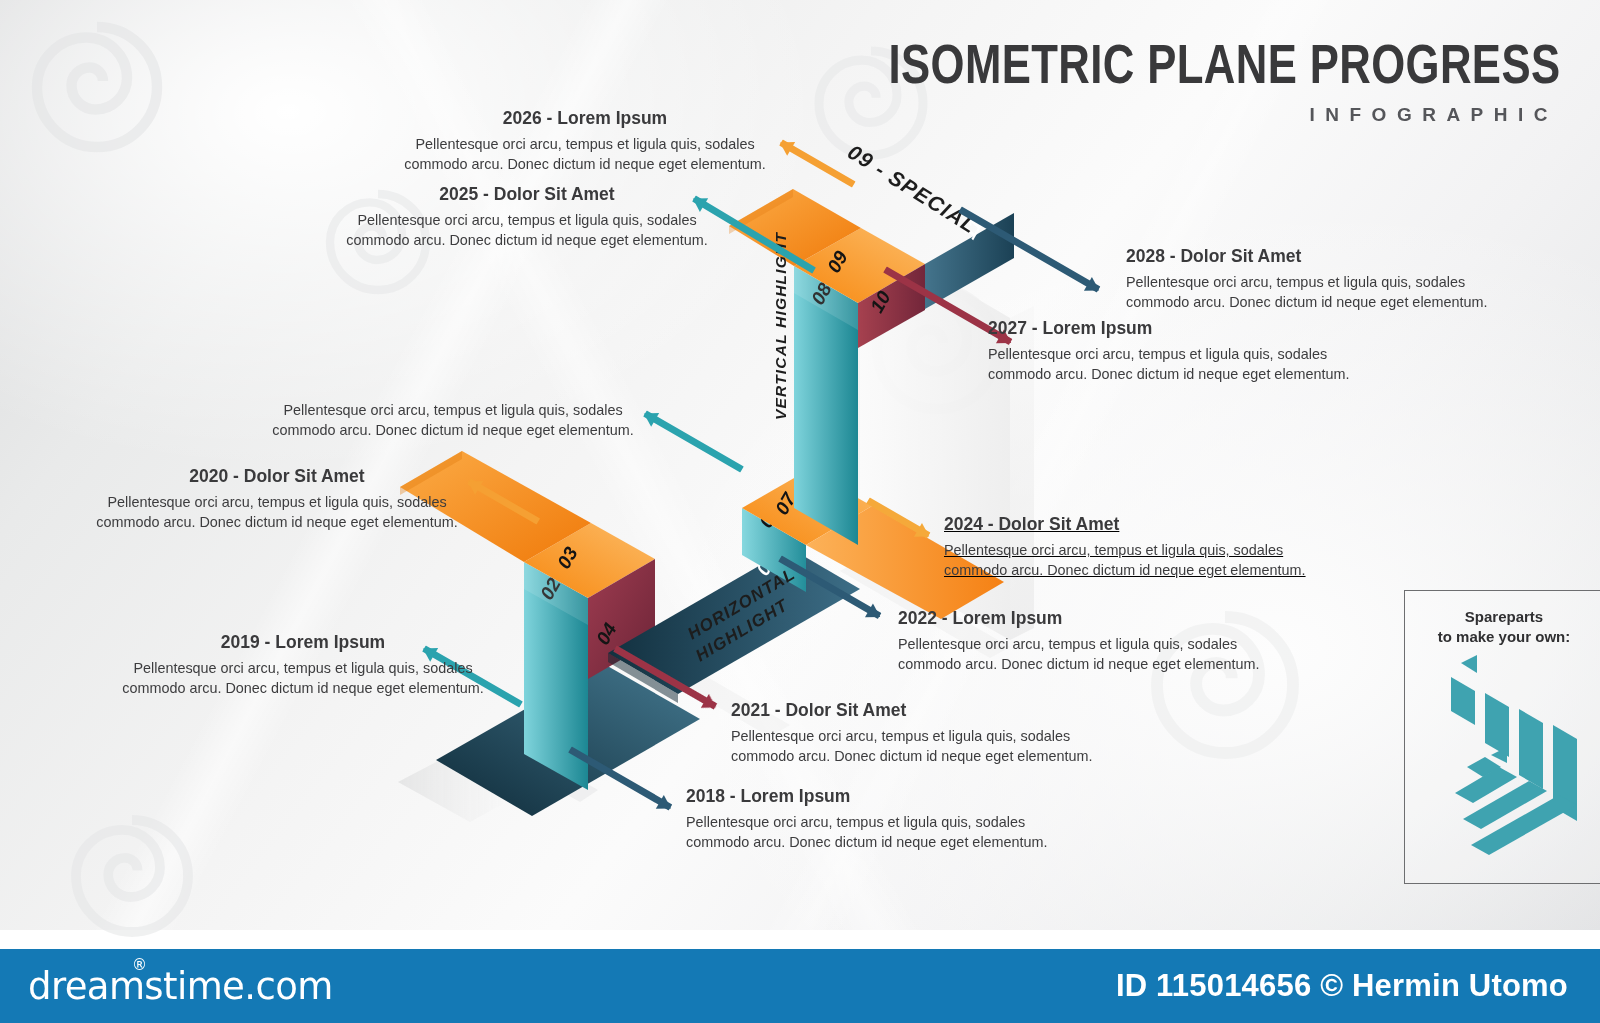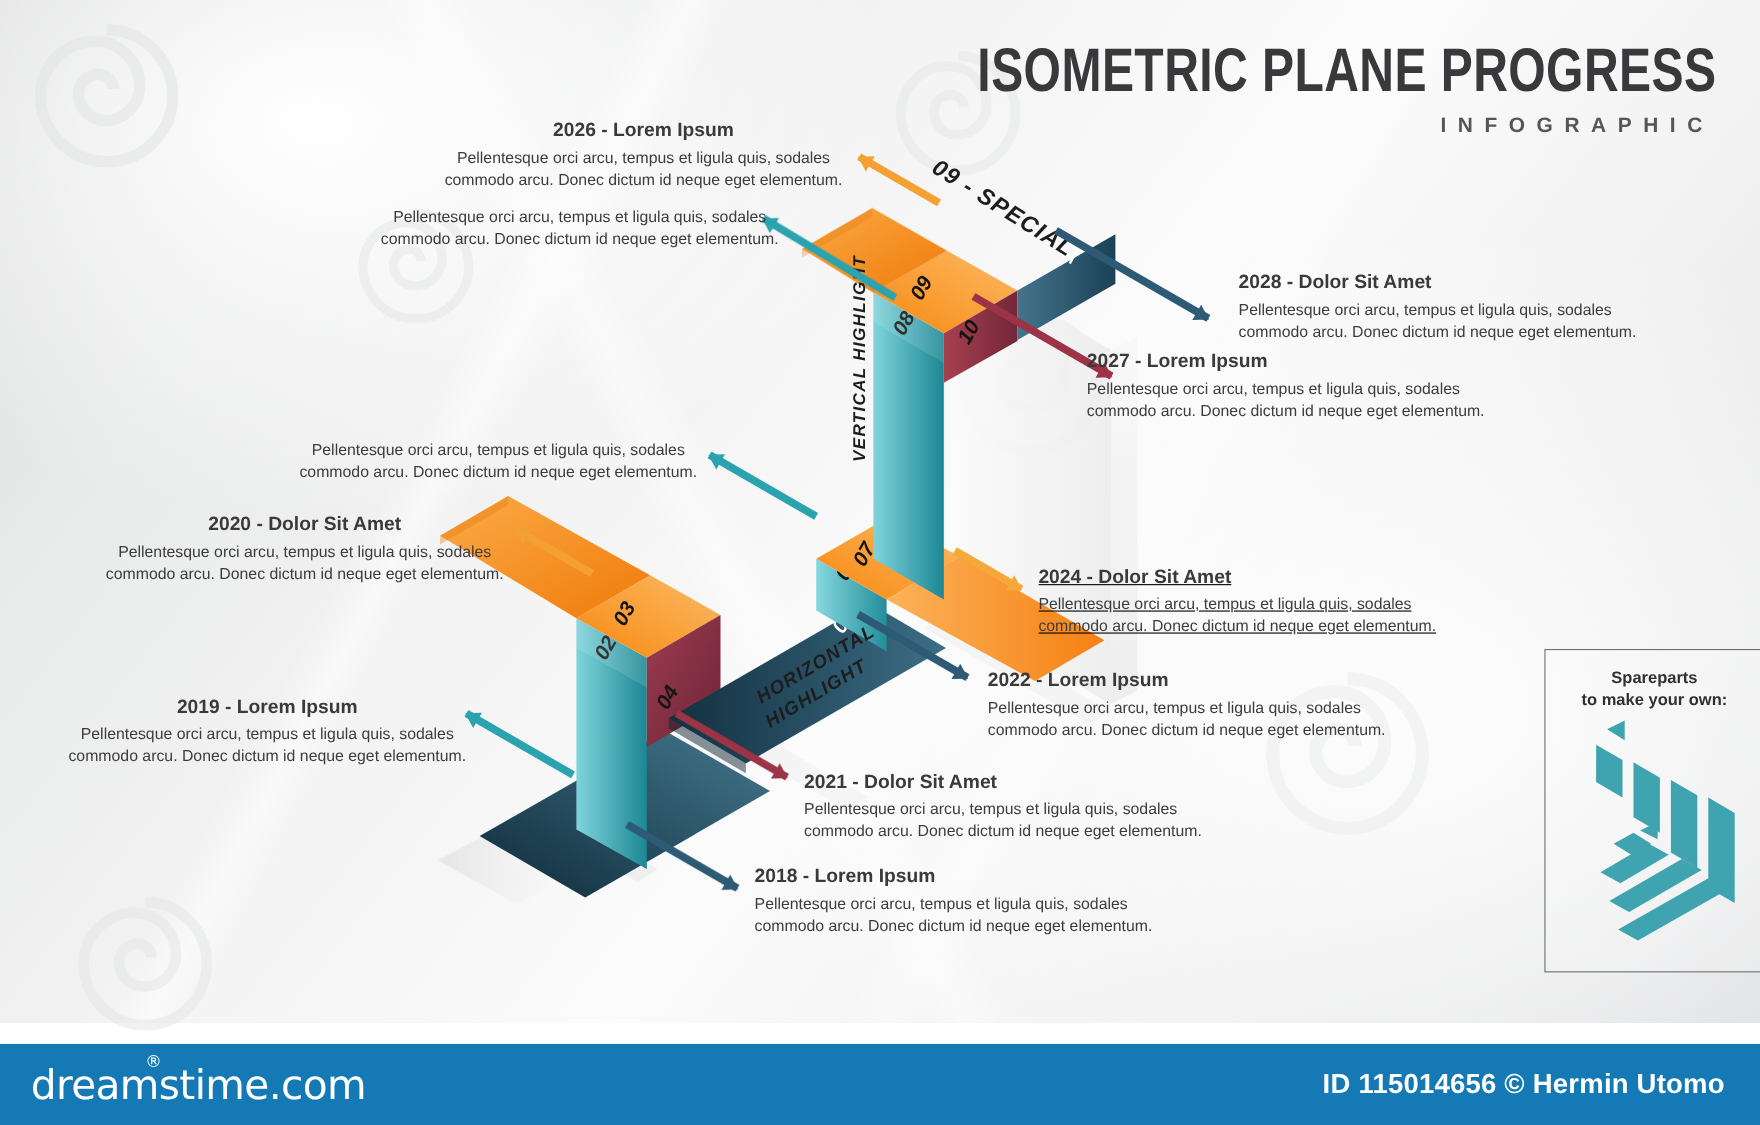--- a/index.html
+++ b/index.html
@@ -91,21 +91,21 @@
     background:#1479b5; display:flex; align-items:center;
   }
   .footer-logo {
     margin-left:28px; font-family:"DejaVu Sans", sans-serif; font-size:37px;
     color:#ffffff; letter-spacing:-.6px; position:relative;
   }
   .footer-logo .reg {
     position:absolute; left:104px; top:-9px; font-size:15px;
   }
   .footer-credit {
-    margin-left:auto; margin-right:32px; font-size:25px; font-weight:bold; color:#ffffff;
+    margin-left:auto; margin-right:32px; font-size:31px; font-weight:bold; color:#ffffff;
     letter-spacing:.2px;
   }
 </style>
 </head>
 <body>
 
 <div id="stage">
 
   <div class="bg"></div>
   <div class="bg-streaks"></div>
@@ -378,20 +378,21 @@
     <div class="bar" style="background:#2d5a75;"></div>
     <div class="head" style="border-left:13px solid #2d5a75;"></div>
   </div>
 
   <div class="tb right-al" style="right:830px;top:108px;width:370px;">
     <div class="tb-title">2026 - Lorem Ipsum</div>
     <div class="tb-body">Pellentesque orci arcu, tempus et ligula quis, sodales commodo arcu. Donec  dictum id neque eget elementum.</div>
   </div>
 
   <div class="tb right-al" style="right:888px;top:184px;width:370px;">
+    <div class="tb-title">2025 - Dolor Sit Amet</div>
     <div class="tb-body">Pellentesque orci arcu, tempus et ligula quis, sodales commodo arcu. Donec  dictum id neque eget elementum.</div>
   </div>
 
   <div class="tb left-al" style="left:1126px;top:246px;width:370px;">
     <div class="tb-title">2028 - Dolor Sit Amet</div>
     <div class="tb-body">Pellentesque orci arcu, tempus et ligula quis, sodales commodo arcu. Donec  dictum id neque eget elementum.</div>
   </div>
 
   <div class="tb left-al" style="left:988px;top:318px;width:370px;">
     <div class="tb-title">2027 - Lorem Ipsum</div>
@@ -410,21 +411,21 @@
   <div class="tb left-al" style="left:944px;top:514px;width:370px;text-decoration:underline;">
     <div class="tb-title">2024 - Dolor Sit Amet</div>
     <div class="tb-body">Pellentesque orci arcu, tempus et ligula quis, sodales commodo arcu. Donec  dictum id neque eget elementum.</div>
   </div>
 
   <div class="tb left-al" style="left:898px;top:608px;width:370px;">
     <div class="tb-title">2022 - Lorem Ipsum</div>
     <div class="tb-body">Pellentesque orci arcu, tempus et ligula quis, sodales commodo arcu. Donec  dictum id neque eget elementum.</div>
   </div>
 
-  <div class="tb right-al" style="right:1172px;top:632px;width:370px;">
+  <div class="tb right-al" style="right:1112px;top:632px;width:370px;">
     <div class="tb-title">2019 - Lorem Ipsum</div>
     <div class="tb-body">Pellentesque orci arcu, tempus et ligula quis, sodales commodo arcu. Donec  dictum id neque eget elementum.</div>
   </div>
 
   <div class="tb left-al" style="left:731px;top:700px;width:370px;">
     <div class="tb-title">2021 - Dolor Sit Amet</div>
     <div class="tb-body">Pellentesque orci arcu, tempus et ligula quis, sodales commodo arcu. Donec  dictum id neque eget elementum.</div>
   </div>
 
   <div class="tb left-al" style="left:686px;top:786px;width:370px;">

